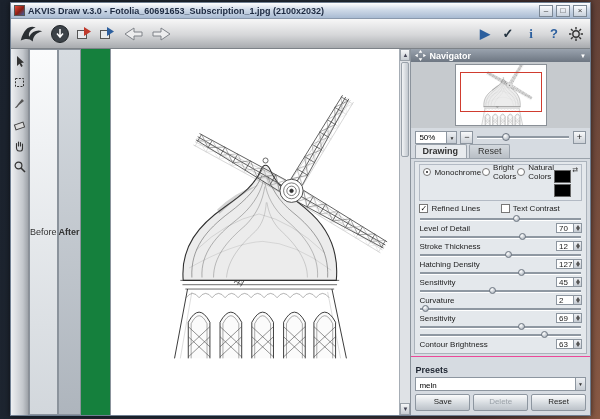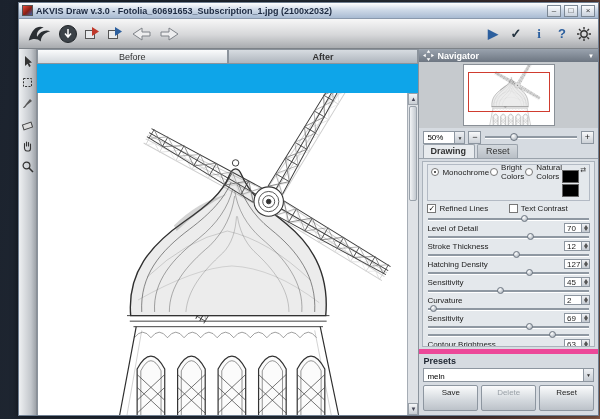--- a/index.html
+++ b/index.html
@@ -3,22 +3,22 @@
 <meta charset="utf-8">
 <style>
   * { box-sizing:border-box; margin:0; padding:0; }
   html,body { width:600px; height:419px; overflow:hidden; }
   body {
     font-family:"Liberation Sans", sans-serif;
     background:linear-gradient(100deg,#1b222d 0%,#27303c 55%,#4a3230 82%,#7e5240 96%,#8a5a45 100%);
     position:relative;
   }
   .window {
-    position:absolute; left:18px; top:2px; width:581px; height:414px;
-    background:#0ea5e9; border:1px solid #6f7f92;
+    position:absolute; left:10px; top:2px; width:581px; height:414px;
+    background:#15803d; border:1px solid #6f7f92;
     display:flex; flex-direction:column;
     box-shadow:0 0 6px rgba(0,0,0,.6);
   }
   
   .titlebar { flex:0 0 16px; display:flex; align-items:center; gap:3px; padding:0 3px;
     background:linear-gradient(#ffffff,#cfdae8 45%,#a9bbd2); border-bottom:1px solid #8a99ad; }
   .app-icon { width:11px; height:11px; background:linear-gradient(135deg,#e84a3a 0%,#8a1f14 55%,#3a62a8 100%); border:1px solid #555; }
   .title-text { flex:1; font-size:9px; font-weight:bold; color:#1c2940; white-space:nowrap; overflow:hidden; }
   .winbtn { width:14px; height:12px; border:1px solid #7b8794; background:linear-gradient(#fbfcfe,#c9d2dd);
     font-size:8px; line-height:10px; text-align:center; color:#333; }
@@ -27,21 +27,21 @@
     background:linear-gradient(#f7f7f7,#d6d7d9 55%,#a8abaf); border-bottom:1px solid #7d8288; }
   .tbtn { display:flex; align-items:center; justify-content:center; height:24px; }
   .ticon-text { font-size:13px; font-weight:bold; width:18px; text-align:center; }
   .spacer { flex:1; }
   
   .main { flex:1; display:flex; min-height:0; }
   .toolcol { flex:0 0 18px; background:linear-gradient(90deg,#eef0f2,#c3c7cc 70%,#9ea3a9);
     border-right:1px solid #8b9097; display:flex; flex-direction:column; align-items:center; padding-top:5px; gap:6px; }
   .tool { width:15px; height:15px; display:flex; align-items:center; justify-content:center; }
   
-  .canvas-wrap { flex:1; display:flex; flex-direction:column; min-width:0;gap:29px; }
+  .canvas-wrap { flex:1; display:flex; flex-direction:row; min-width:0;gap:29px; }
   .view-tabs { flex:0 0 15px; display:flex; }
   .vtab { flex:1; font-size:9px; display:flex; align-items:center; justify-content:center;
     border:1px solid #8b939c; background:linear-gradient(#fafbfc,#d2d7dc); color:#333; }
   .vtab.active { background:linear-gradient(#d7dce1,#aeb5bd); font-weight:bold; }
   .canvas-area { flex:1; display:flex; min-height:0; border-left:1px solid #8b939c; }
   .canvas { flex:1; position:relative; background:#fff; overflow:hidden; }
   .canvas svg.big { position:absolute; inset:0; width:100%; height:100%; }
   .vscroll { flex:0 0 11px; background:#dfe2e6; border-left:1px solid #a6adb5; display:flex; flex-direction:column; }
   .scroll-btn { flex:0 0 11px; font-size:6px; text-align:center; line-height:10px;
     background:linear-gradient(#f5f6f8,#c8cdd3); border:1px solid #9aa1a9; color:#445; }
@@ -89,26 +89,26 @@
   .param-top { display:flex; align-items:center; height:10px; font-size:8px; color:#222; }
   .plabel { flex:1; white-space:nowrap; overflow:hidden; }
   .valbox { width:26px; height:10px; background:#fff; border:1px solid #8d96a0; display:flex; align-items:center;
     font-size:8px; padding-left:2px; position:relative; }
   .spin { position:absolute; right:0; top:0; bottom:0; width:8px; background:linear-gradient(#eef0f3,#c6ccd3); border-left:1px solid #8d96a0; }
   .spin::before { content:""; position:absolute; left:2px; top:1px; border-left:2px solid transparent; border-right:2px solid transparent; border-bottom:3px solid #555; }
   .spin::after { content:""; position:absolute; left:2px; bottom:1px; border-left:2px solid transparent; border-right:2px solid transparent; border-top:3px solid #555; }
   .param-slider { height:7px; position:relative; }
   .param-slider .track { top:3px; }
   .param-slider .thumb { top:0; width:7px; height:7px; }
-  .presets { flex:0 0 auto; padding:1px 4px 4px; border-top:5px solid #ec4899; }
+  .presets { flex:0 0 auto; padding:7px 4px 4px; border-top:1px solid #ec4899; }
   .presets-title { font-size:9px; font-weight:bold; color:#1d2430; padding:1px 0; }
   .preset-combo { height:14px; background:#fff; border:1px solid #8d96a0; display:flex; align-items:flex-end;
     font-size:8px; padding-left:3px; position:relative; margin:1px 0 3px; }
   .preset-btns { display:flex; gap:3px; }
-  .btn { flex:1; height:26px; border:1px solid #8d96a0; border-radius:2px;
+  .btn { flex:1; height:17px; border:1px solid #8d96a0; border-radius:2px;
     background:linear-gradient(#fafbfc,#d3d8dd 60%,#bcc2c9); font-size:8px; text-align:center; line-height:13px; color:#222; }
   .btn.disabled { color:#9aa1a8; }
 </style>
 </head>
 <body>
 
 <div class="window">
 
   <div class="titlebar">
     <span class="app-icon"></span>

